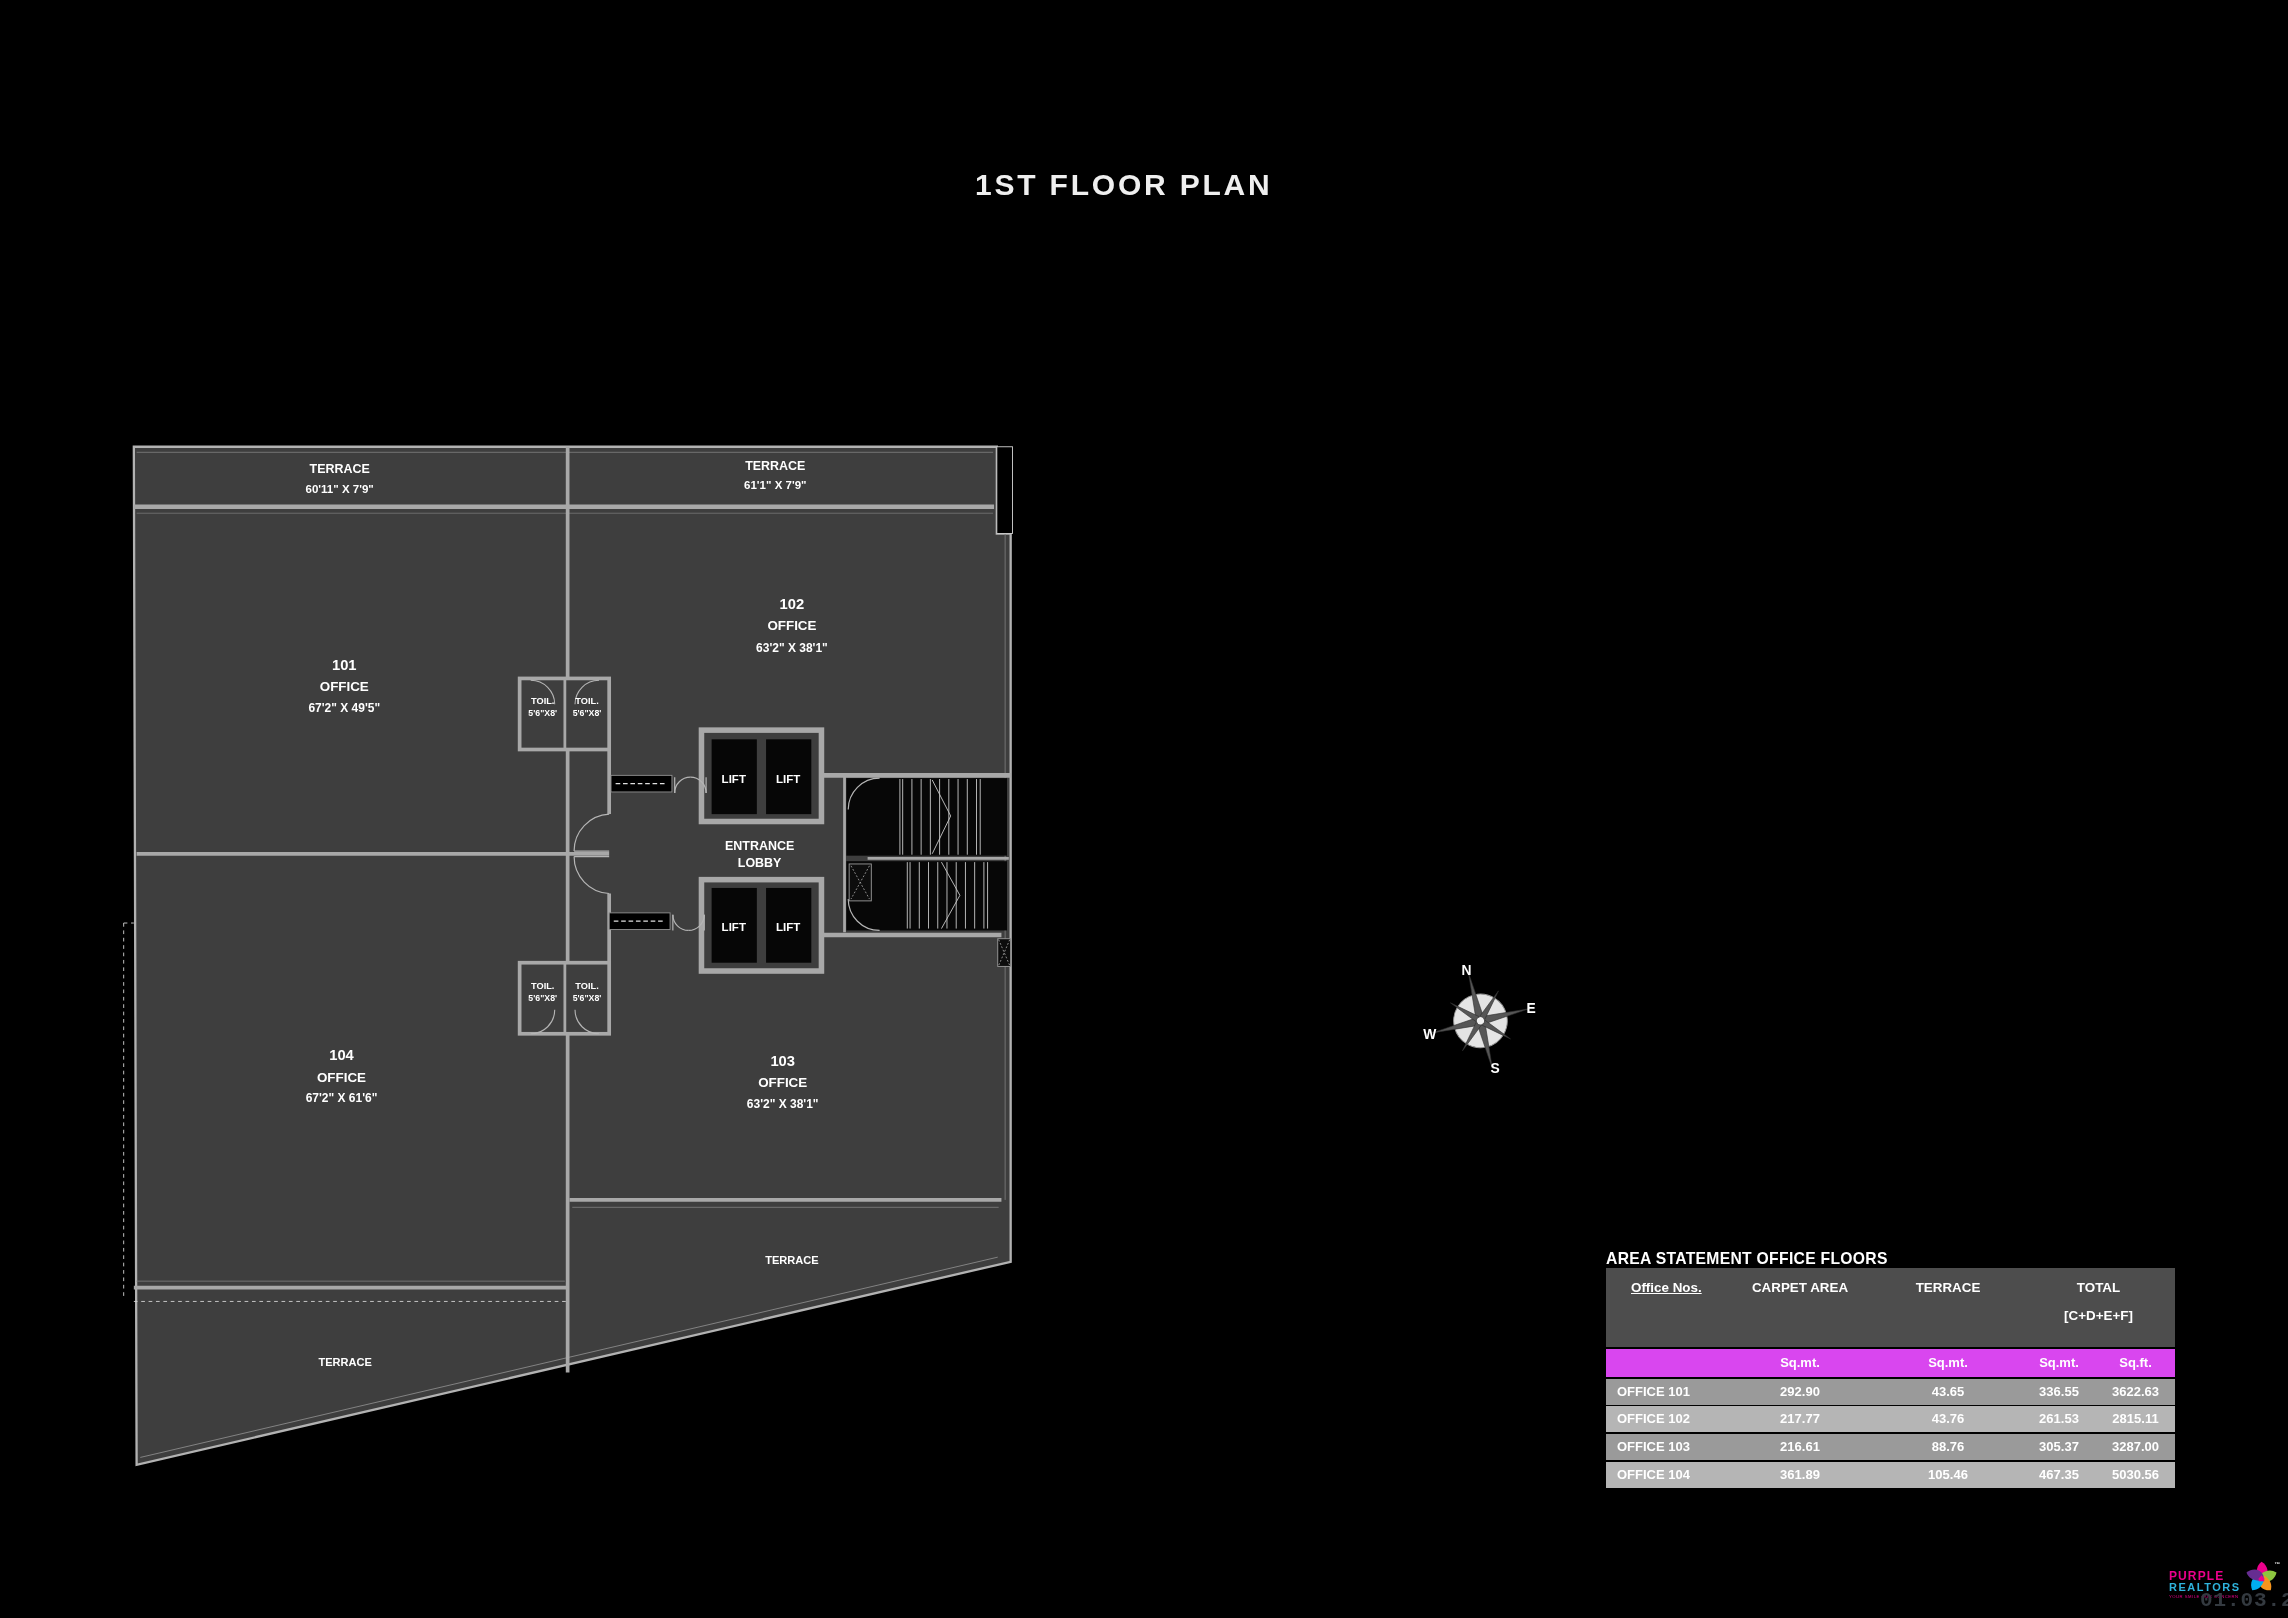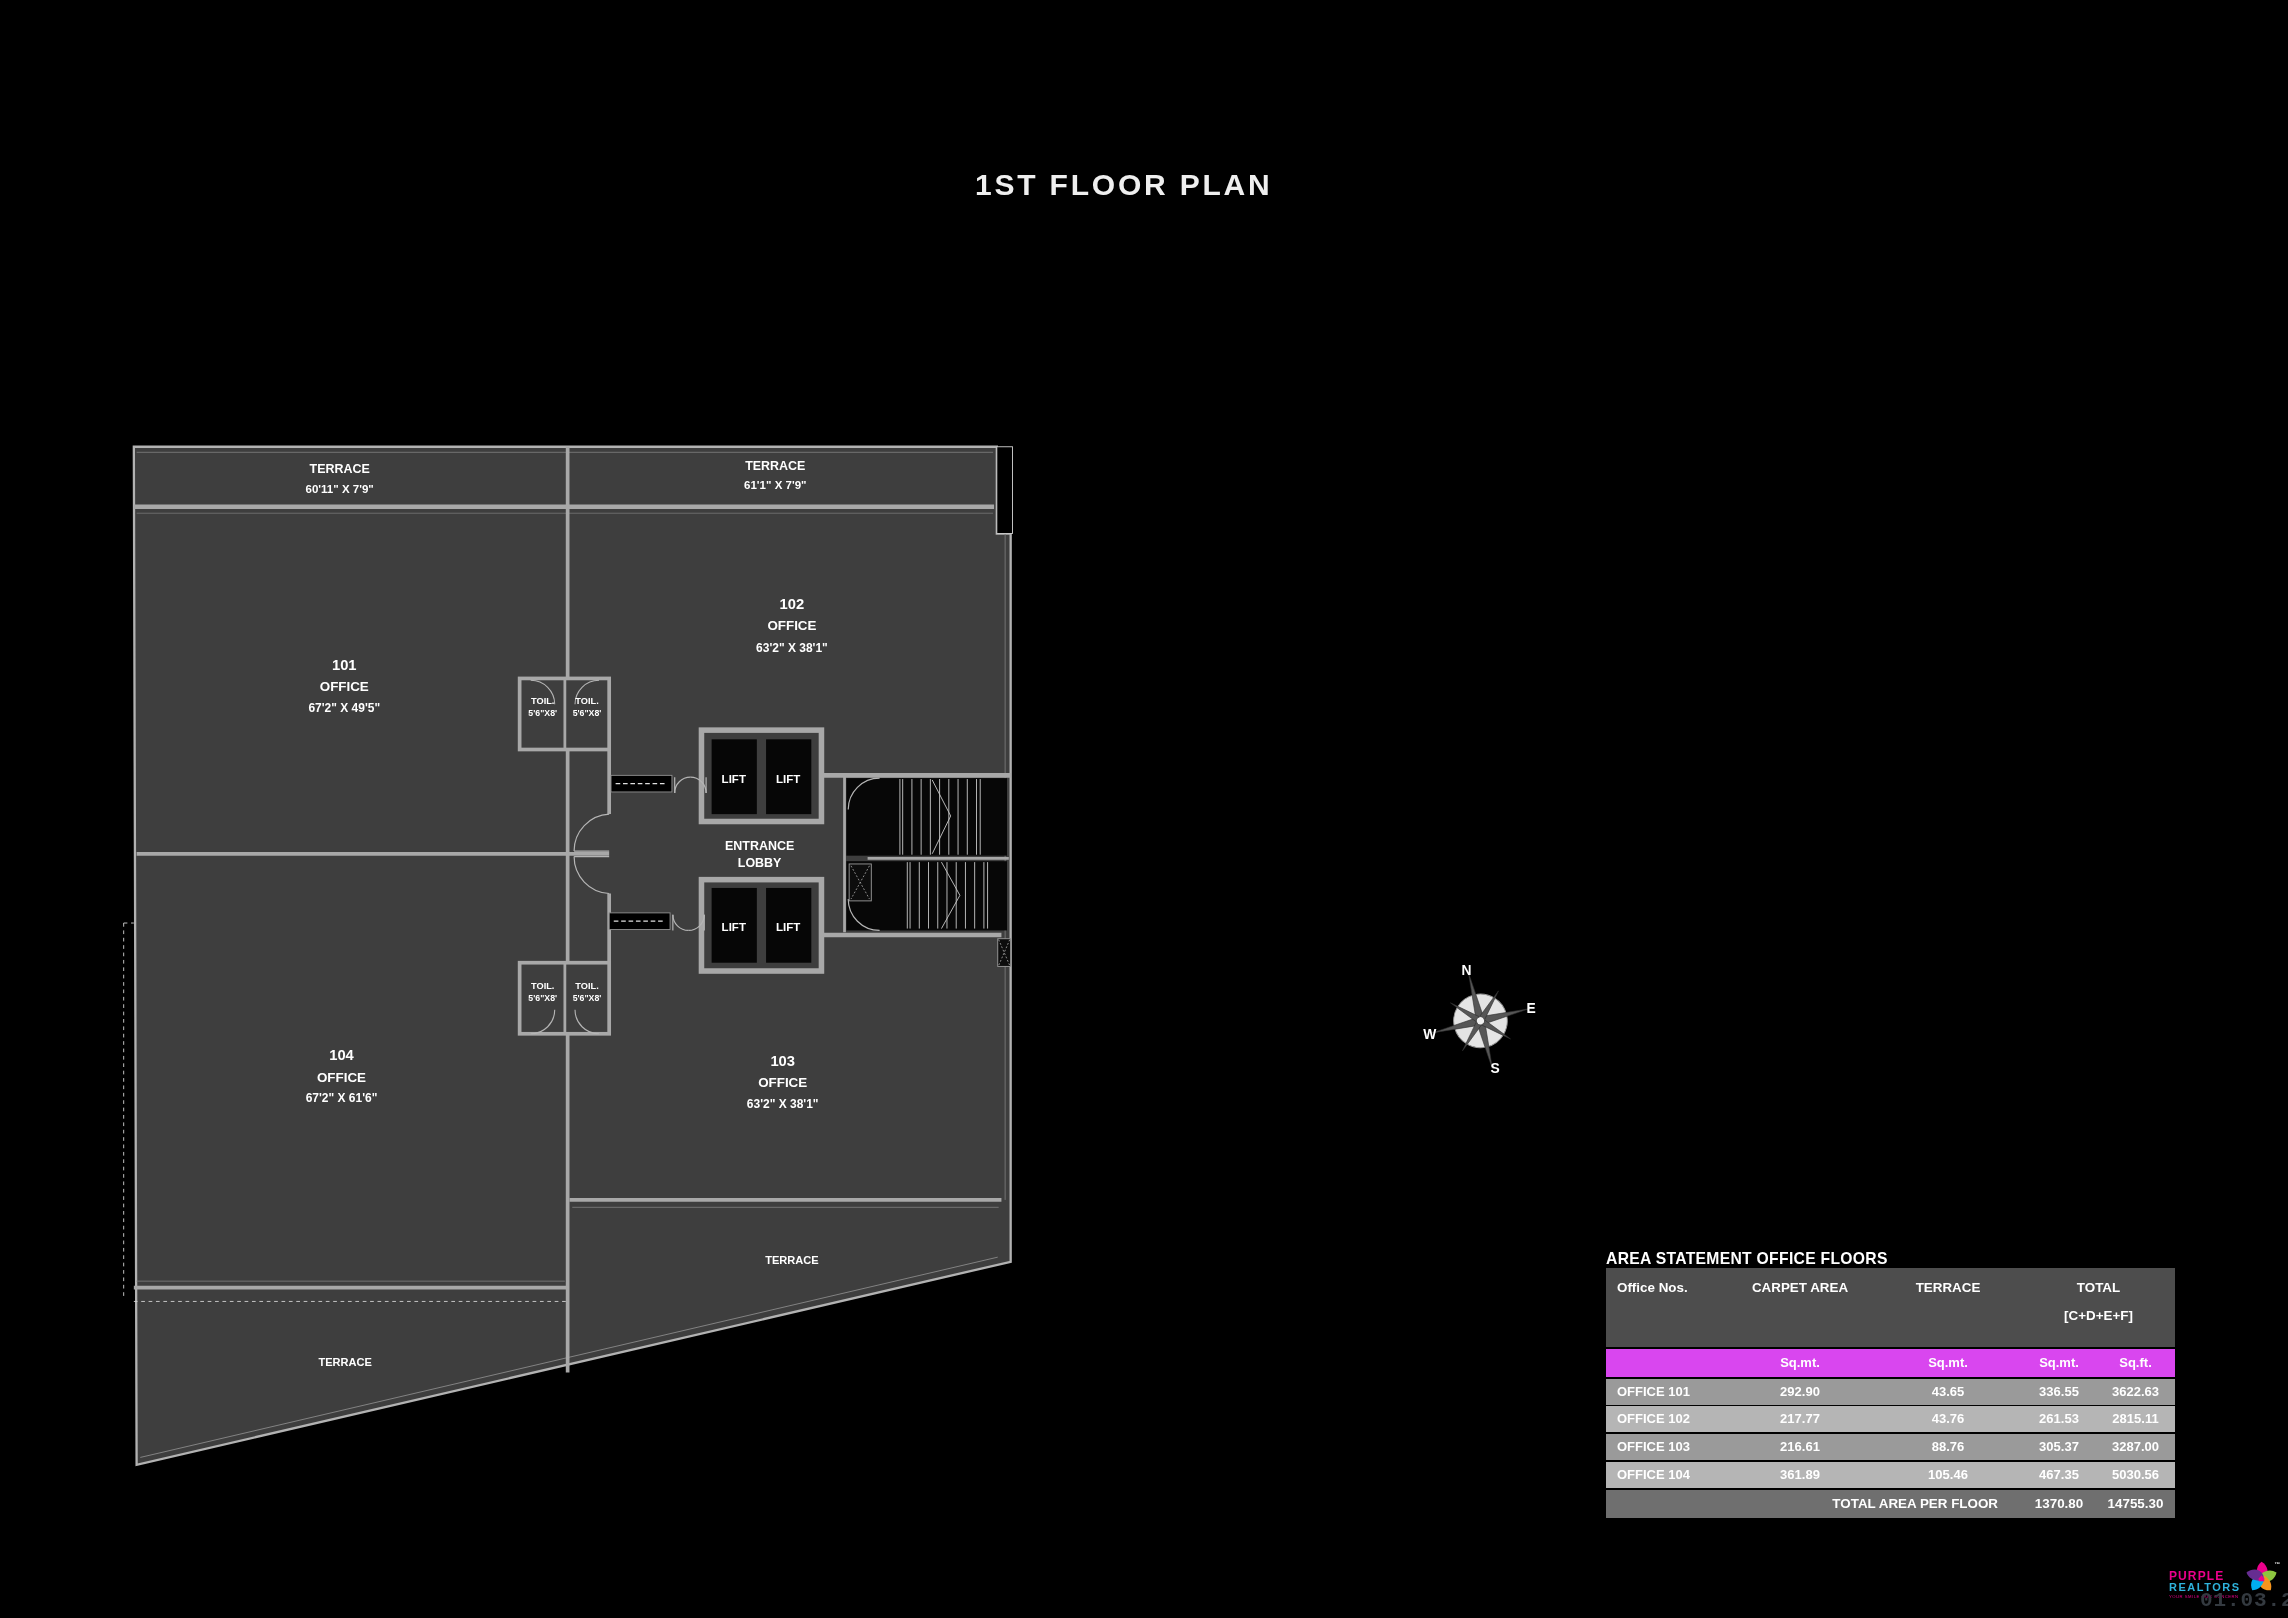--- a/index.html
+++ b/index.html
@@ -15,21 +15,21 @@
   #plansvg{left:0;top:0;}
   text{font-family:"Liberation Sans", sans-serif;font-weight:bold;fill:#fff;}
 
   
   .area-block{left:1606px;top:1250px;width:569px;color:#fff;}
   .area-title{font-size:15.7px;font-weight:bold;letter-spacing:0.3px;}
   .atable{width:569px;background:#000;}
   .grid{display:grid;grid-template-columns:120px 148px 148px 74px 79px;}
   .thead{background:#4d4d4d;height:79px;padding-top:12px;box-sizing:border-box;
          font-size:13.4px;font-weight:bold;}
-  .thead .c1{padding-left:11px;text-align:left;}
+  .thead .c1{padding-left:25px;text-align:left;text-decoration:underline;}
   .cc{text-align:center;}
   .total-head{grid-column:4/6;text-align:center;}
   .total-head .sub{margin-top:13px;}
   .subhead{background:#d946ef;height:28px;line-height:28px;font-size:13px;font-weight:bold;
            margin-top:1.8px;}
   .drow{height:26px;line-height:26px;font-size:13px;font-weight:bold;margin-top:1.8px;}
   .rowA{background:#9a9a9a;}
   .rowB{background:#b5b5b5;}
   .drow .c1{padding-left:11px;text-align:left;}
   .trow{background:#6f6f6f;height:28px;line-height:28px;font-size:13.4px;font-weight:bold;margin-top:1.8px;}
@@ -280,25 +280,20 @@
         <div class="cc">3287.00</div>
       </div>
       <div class="grid drow rowB">
         <div class="c1">OFFICE 104</div>
         <div class="cc">361.89</div>
         <div class="cc">105.46</div>
         <div class="cc">467.35</div>
         <div class="cc">5030.56</div>
       </div>
 
-      <div class="grid trow">
-        <div class="tlabel">TOTAL AREA PER FLOOR</div>
-        <div class="cc">1370.80</div>
-        <div class="cc">14755.30</div>
-      </div>
     </div>
   </div>
 
   <div class="abs brand">
     <div class="brand-text">
       <div class="brand-l1">PURPLE</div>
       <div class="brand-l2">REALTORS</div>
       <div class="brand-tag">YOUR SMILE OUR CONCERN</div>
     </div>
     <div class="brand-star">

